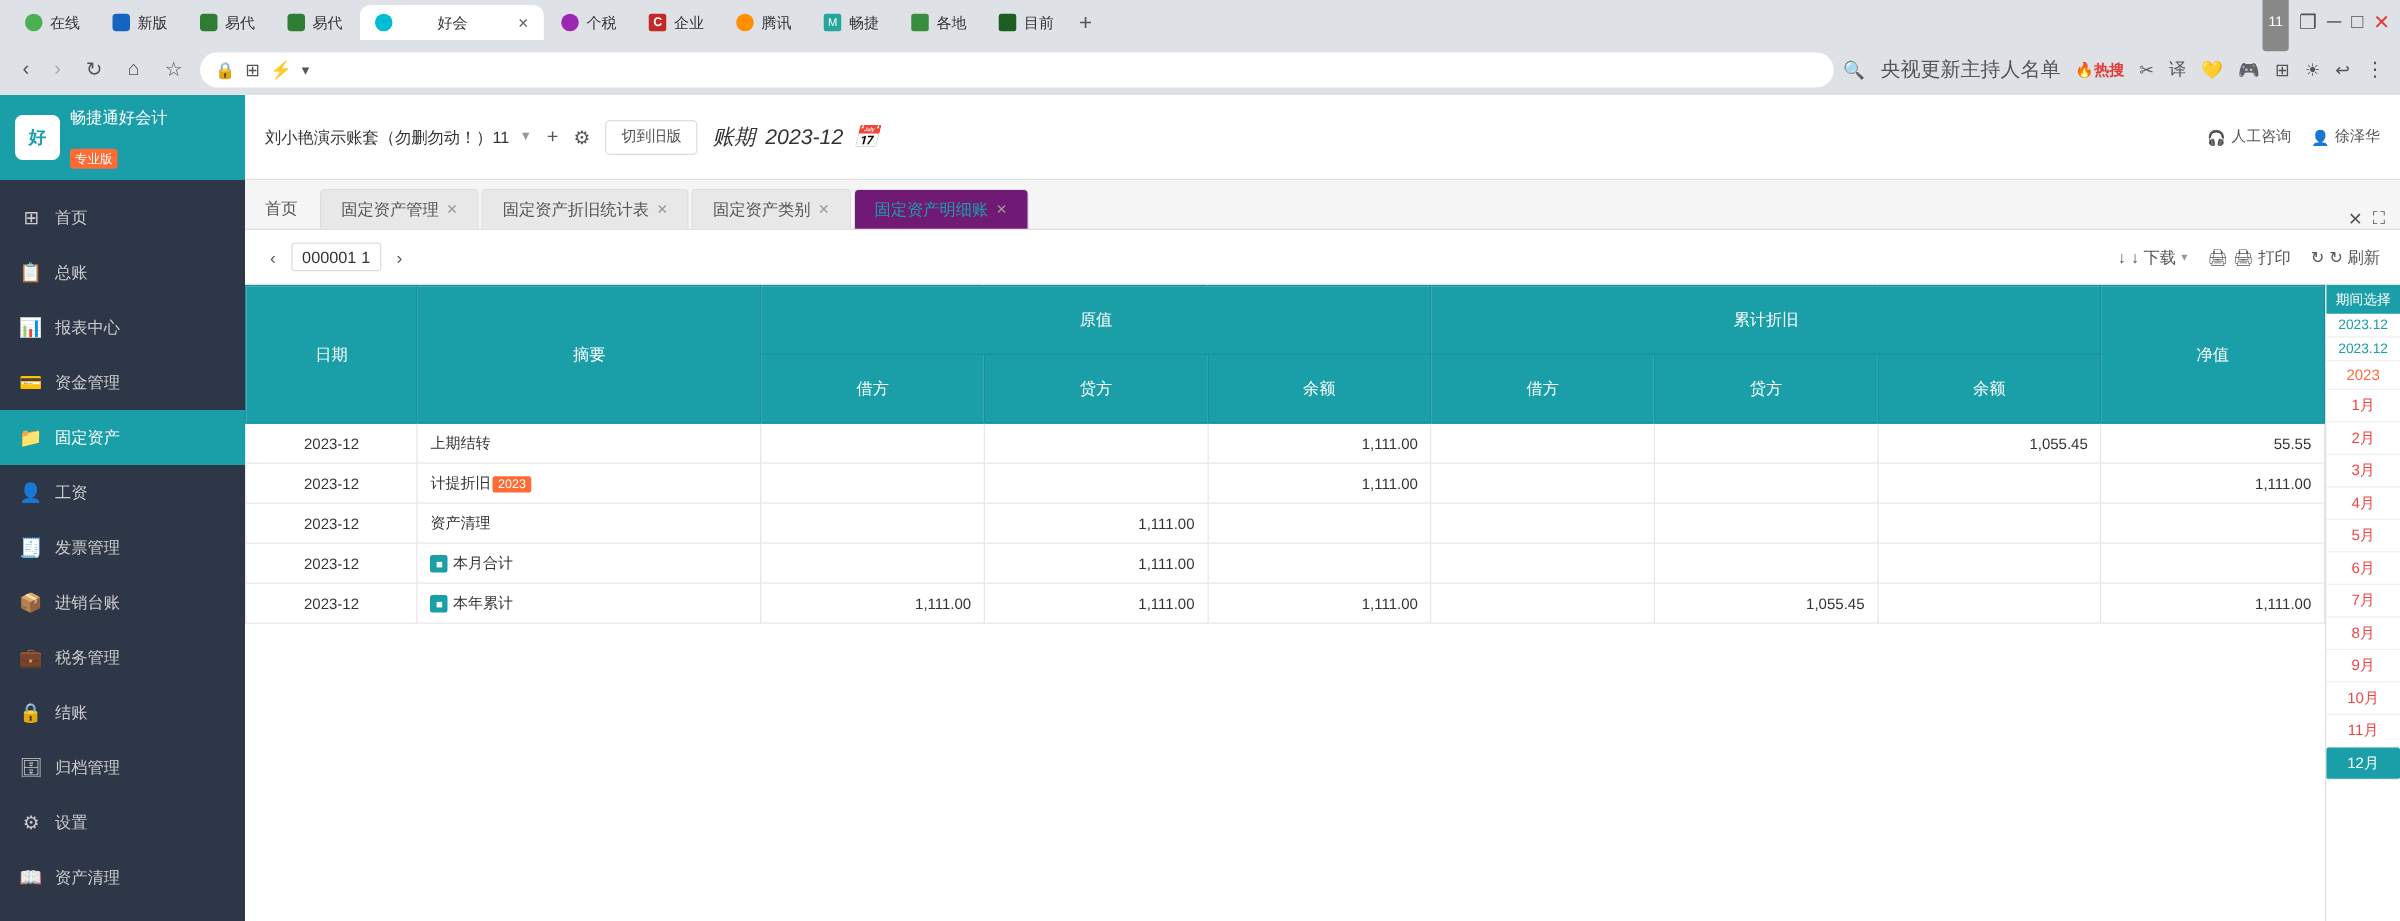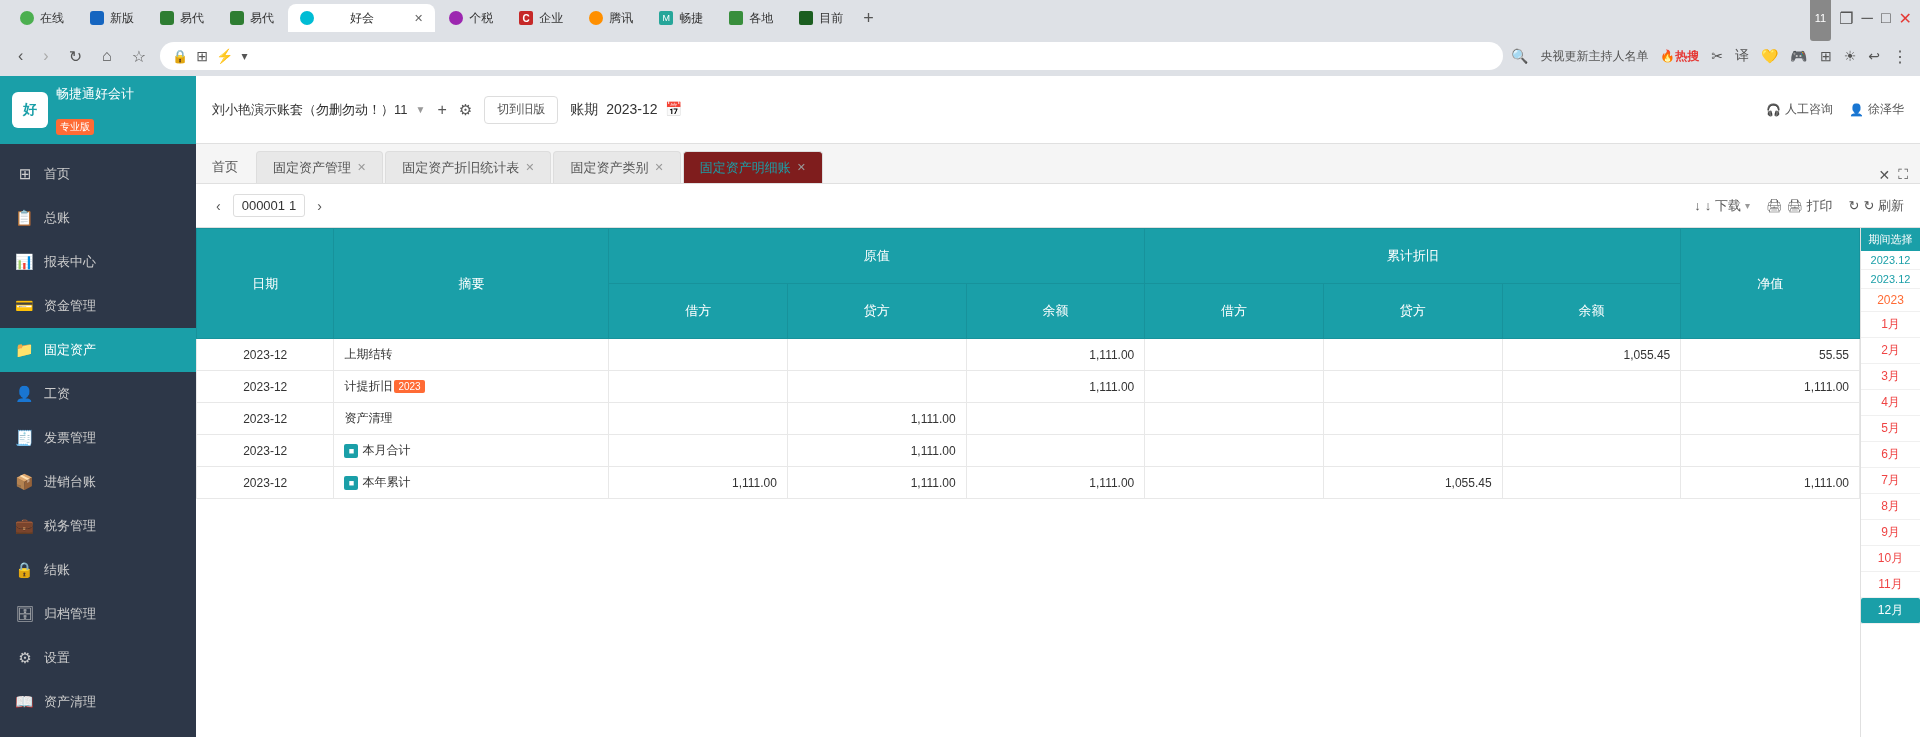--- a/index.html
+++ b/index.html
@@ -34,30 +34,30 @@
     .sidebar-item.active { background: #1a9fa8; color: #fff; }
     .sidebar-item .item-icon { width: 18px; height: 18px; display: flex; align-items: center; justify-content: center; font-size: 15px; }
     .sidebar-item .item-label { font-size: 13px; }
 
     
     .main-content { flex: 1; display: flex; flex-direction: column; overflow: hidden; }
 
     
     .app-header { height: 68px; background: #fff; border-bottom: 1px solid #e0e0e0; display: flex; align-items: center; padding: 0 16px; gap: 12px; }
     .header-account { display: flex; align-items: center; gap: 8px; font-size: 13px; color: #333; }
-    .header-period { display: flex; gap: 8px; font-size: 14px; color: #333; }
+    .header-period { display: flex; align-items: center; gap: 8px; font-size: 17px; color: #333; font-style: italic; }
     .header-btn { height: 28px; padding: 0 12px; border: 1px solid #ddd; border-radius: 4px; background: #fff; cursor: pointer; font-size: 12px; color: #555; display: flex; align-items: center; gap: 4px; }
     .header-actions { margin-left: auto; display: flex; align-items: center; gap: 16px; }
     .header-action-item { display: flex; align-items: center; gap: 4px; color: #555; cursor: pointer; font-size: 12px; }
     .dropdown-arrow { font-size: 10px; color: #999; }
 
     
     .page-tabs { height: 40px; background: #f5f5f5; border-bottom: 1px solid #e0e0e0; display: flex; align-items: flex-end; padding: 0 0 0 0; }
     .page-tab { height: 32px; padding: 0 16px; display: flex; align-items: center; gap: 6px; cursor: pointer; font-size: 13px; color: #555; background: #e8e8e8; border: 1px solid #ddd; border-bottom: none; border-radius: 4px 4px 0 0; margin-right: 2px; }
-    .page-tab.active { background: #7f1d1d; color: #1a9fa8; border-color: #ddd; font-weight: 500; }
+    .page-tab.active { background: #701a75; color: #1a9fa8; border-color: #ddd; font-weight: 500; }
     .page-tab .tab-close-btn { color: #999; font-size: 11px; cursor: pointer; }
     .page-tab-home { background: transparent; border: none; color: #555; }
 
     
     .page-toolbar { height: 44px; background: #fff; border-bottom: 1px solid #e0e0e0; display: flex; align-items: center; padding: 0 16px; gap: 12px; }
     .pagination-nav { display: flex; align-items: center; gap: 8px; }
     .page-nav-btn { font-size: 14px; color: #555; cursor: pointer; padding: 2px 4px; }
     .page-code-box { display: flex; align-items: center; gap: 4px; font-size: 13px; color: #333; border: 1px solid #ddd; padding: 3px 8px; border-radius: 3px; background: #fff; }
     .toolbar-right { margin-left: auto; display: flex; align-items: center; gap: 16px; }
     .toolbar-action { display: flex; align-items: center; gap: 4px; color: #555; cursor: pointer; font-size: 13px; }
@@ -153,21 +153,21 @@
     <span class="nav-btn">⌂</span>
     <span class="nav-btn">☆</span>
     <div class="address-bar">
       <span class="lock-icon">🔒</span>
       <span style="font-size:14px;cursor:pointer;color:#555;">⊞</span>
       <span style="font-size:14px;cursor:pointer;color:#555;">⚡</span>
       <span style="font-size:12px;cursor:pointer;color:#555;">▾</span>
     </div>
     <div class="browser-tools">
       <span style="color:#999;">🔍</span>
-      <span style="font-size:12px;color:#555;">央视更新主持人名单</span>
+      <span style="font-size:16px;color:#555;">央视更新主持人名单</span>
       <span class="hot-search">🔥热搜</span>
       <span style="font-size:14px;">✂</span>
       <span style="font-size:14px;">译</span>
       <span style="font-size:14px;">💛</span>
       <span style="font-size:14px;">🎮</span>
       <span style="font-size:14px;">⊞</span>
       <span style="font-size:14px;">☀</span>
       <span style="font-size:14px;">↩</span>
       <span style="font-size:16px;">⋮</span>
     </div>

